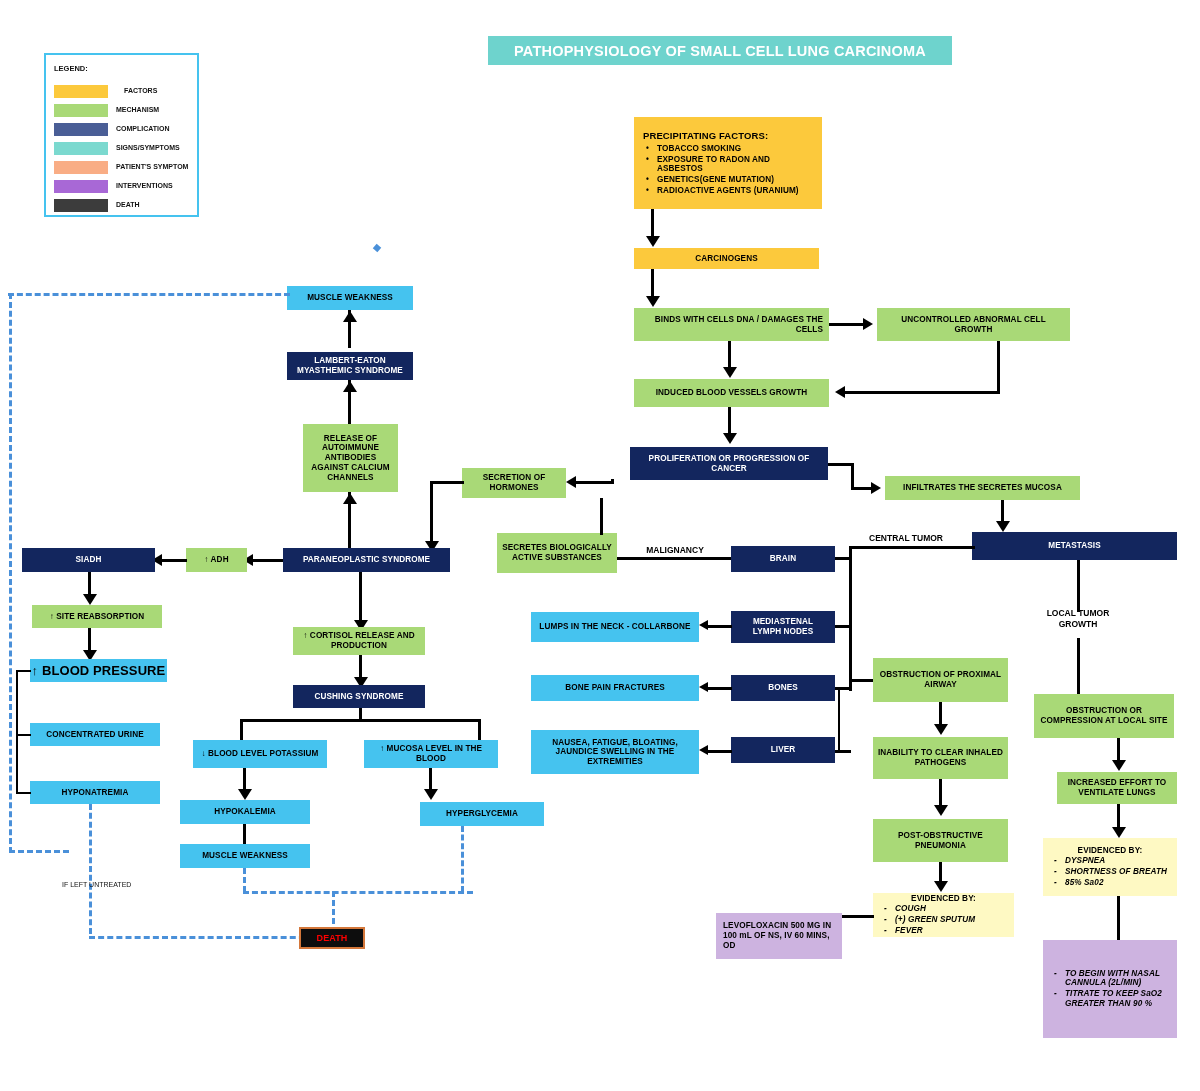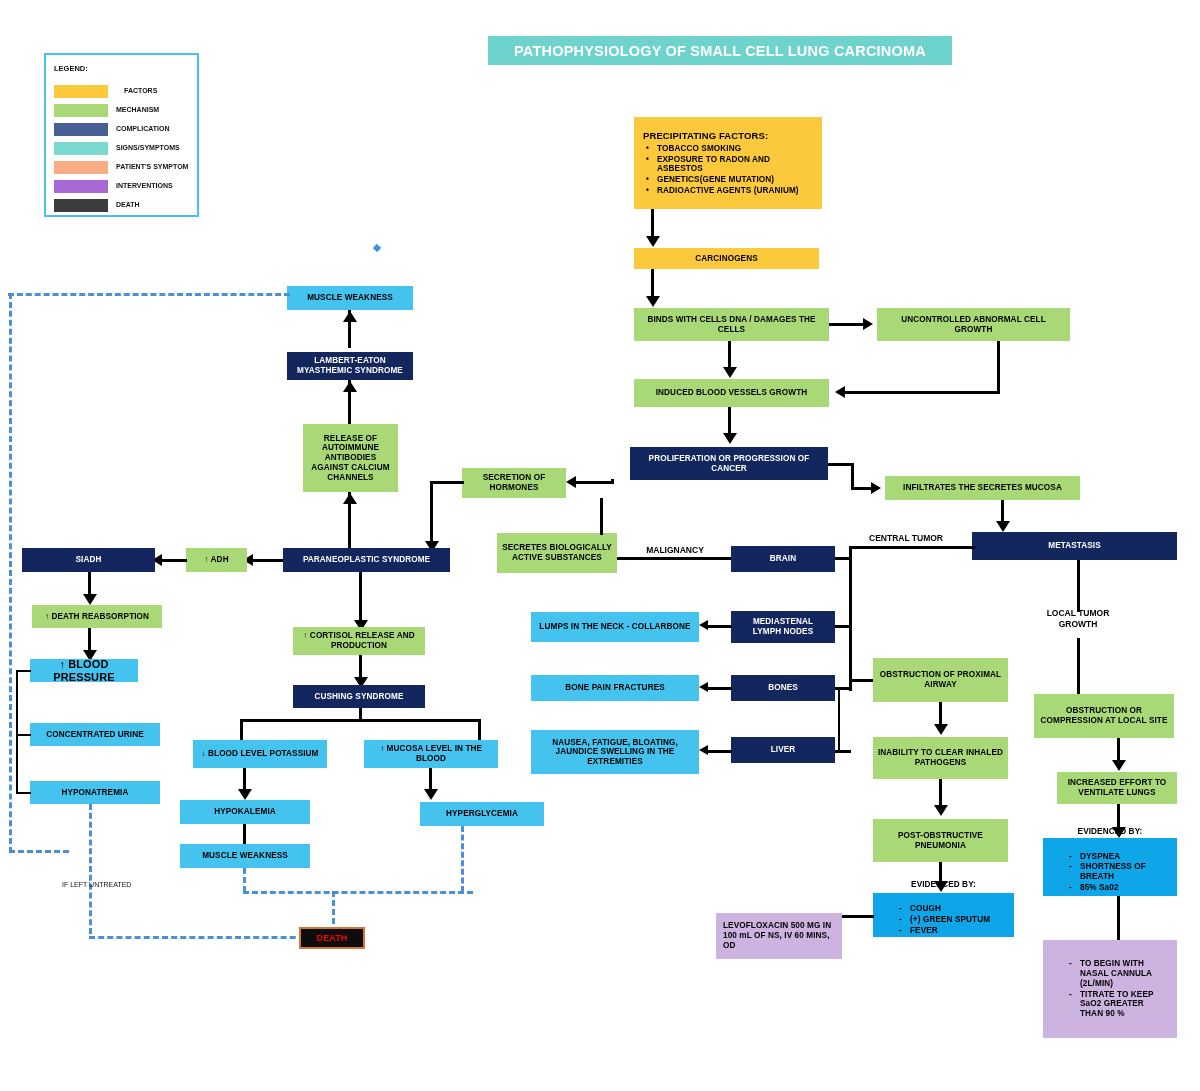--- a/index.html
+++ b/index.html
@@ -7,21 +7,21 @@
   #canvas{position:relative;width:1200px;height:1091px;background:#fff;overflow:hidden;}
 
   .box{position:absolute;box-sizing:border-box;display:flex;align-items:center;
        justify-content:center;text-align:center;font-weight:bold;line-height:1.18;
        letter-spacing:.1px;}
   .box.lft{justify-content:flex-start;text-align:left;}
   .t-factors   {background:#fcc93c;color:#000;}
   .t-mechanism {background:#a9d977;color:#000;}
   .t-complication{background:#13265e;color:#fff;}
   .t-signs     {background:#45c3ef;color:#000;}
-  .t-symptom   {background:#0ea5e9;color:#000;}
+  .t-symptom   {background:#fef9c3;color:#000;}
   .t-interv    {background:#cdb3e0;color:#000;}
   .t-death     {background:#0d0d0d;color:#ff0000;border:2px solid #d4773a;}
 
   
   #legend{position:absolute;left:44px;top:53px;width:155px;height:164px;
           border:2px solid #45c3ef;background:#fff;box-sizing:border-box;}
   #legend .lg-title{position:absolute;left:8px;top:9px;font-size:7.5px;font-weight:bold;color:#111;}
   .lg-row{position:absolute;left:8px;height:14px;}
   .lg-sw{position:absolute;left:0;top:0;width:54px;height:13px;}
   .lg-lb{position:absolute;left:62px;top:2px;font-size:7px;font-weight:bold;color:#111;white-space:nowrap;}
@@ -48,21 +48,21 @@
   .dsh{position:absolute;}
   .dshh{height:0;border-top:3px dashed #4a90d9;}
   .dshv{width:0;border-left:3px dashed #4a90d9;}
 
   .lbl{position:absolute;font-size:8.5px;font-weight:bold;color:#000;text-align:center;line-height:1.3;}
   .lbl-n{position:absolute;font-size:7px;color:#111;}
 
   ul.bl{margin:0;padding:0 0 0 14px;list-style:none;}
   ul.bl li{position:relative;margin:0 0 1px 0;}
   ul.bl li:before{content:"•";position:absolute;left:-11px;top:0;}
-  ul.dl{margin:15px;padding:0 0 0 14px;list-style:none;}
+  ul.dl{margin:0;padding:0 0 0 14px;list-style:none;font-style:italic;}
   ul.dl li{position:relative;margin:0 0 1px 0;}
   ul.dl li:before{content:"-";position:absolute;left:-11px;top:0;}
   .hd{font-weight:bold;display:block;}
   .spk{position:absolute;width:6px;height:6px;background:#4a90d9;transform:rotate(40deg);}
 </style>
 </head>
 <body>
 
 <div id="canvas">
 
@@ -111,21 +111,21 @@
       </ul>
     </div>
   </div>
   <div class="ln lnv" style="left:651px;top:209px;height:29px;"></div>
   <div class="arw arw-d" style="left:646px;top:236px;"></div>
 
   <div class="box t-factors" style="left:634px;top:248px;width:185px;height:21px;font-size:8.2px;">CARCINOGENS</div>
   <div class="ln lnv" style="left:651px;top:269px;height:29px;"></div>
   <div class="arw arw-d" style="left:646px;top:296px;"></div>
 
-  <div class="box t-mechanism" style="left:634px;top:308px;width:195px;height:33px;font-size:8.2px;padding:0 6px;">BINDS WITH CELLS DNA / DAMAGES THE CELLS</div>
+  <div class="box t-mechanism" style="left:634px;top:308px;width:195px;height:33px;font-size:8.2px;padding:0 6px;text-align:right;">BINDS WITH CELLS DNA / DAMAGES THE CELLS</div>
 
   <div class="ln lnh" style="left:829px;top:323px;width:36px;"></div>
   <div class="arw arw-r" style="left:863px;top:318px;"></div>
 
   <div class="box t-mechanism" style="left:877px;top:308px;width:193px;height:33px;font-size:8.2px;padding:0 6px;">UNCONTROLLED ABNORMAL CELL GROWTH</div>
 
   <div class="ln lnv" style="left:728px;top:341px;height:27px;"></div>
   <div class="arw arw-d" style="left:723px;top:367px;"></div>
 
   <div class="box t-mechanism" style="left:634px;top:379px;width:195px;height:28px;font-size:8.2px;">INDUCED BLOOD VESSELS GROWTH</div>
@@ -192,26 +192,26 @@
   <div class="box t-mechanism" style="left:186px;top:548px;width:61px;height:24px;font-size:8.2px;">↑ ADH</div>
 
   <div class="ln lnh" style="left:157px;top:559px;width:30px;"></div>
   <div class="arw arw-l" style="left:152px;top:554px;"></div>
 
   <div class="box t-complication" style="left:22px;top:548px;width:133px;height:24px;font-size:8.2px;">SIADH</div>
 
   <div class="ln lnv" style="left:88px;top:572px;height:23px;"></div>
   <div class="arw arw-d" style="left:83px;top:594px;"></div>
 
-  <div class="box t-mechanism" style="left:32px;top:605px;width:130px;height:23px;font-size:8.2px;">↑ DEATH REABSORPTION</div>
+  <div class="box t-mechanism" style="left:32px;top:605px;width:130px;height:23px;font-size:8.2px;">↑ SITE REABSORPTION</div>
 
   <div class="ln lnv" style="left:88px;top:628px;height:23px;"></div>
   <div class="arw arw-d" style="left:83px;top:650px;"></div>
 
-  <div class="box t-signs" style="left:30px;top:659px;width:108px;height:23px;font-size:11px;text-align:center;">↑ BLOOD PRESSURE</div>
+  <div class="box t-signs" style="left:30px;top:659px;width:137px;height:23px;font-size:13px;text-align:center;">↑ BLOOD PRESSURE</div>
   <div class="box t-signs" style="left:30px;top:723px;width:130px;height:23px;font-size:8.2px;">CONCENTRATED URINE</div>
   <div class="box t-signs" style="left:30px;top:781px;width:130px;height:23px;font-size:8.2px;">HYPONATREMIA</div>
 
   <div class="ln ln2v" style="left:16px;top:670px;height:123px;"></div>
   <div class="ln ln2h" style="left:16px;top:670px;width:15px;"></div>
   <div class="ln ln2h" style="left:16px;top:734px;width:15px;"></div>
   <div class="ln ln2h" style="left:16px;top:792px;width:15px;"></div>
 
   <div class="ln lnv" style="left:359px;top:572px;height:50px;"></div>
   <div class="arw arw-d" style="left:354px;top:620px;"></div>

